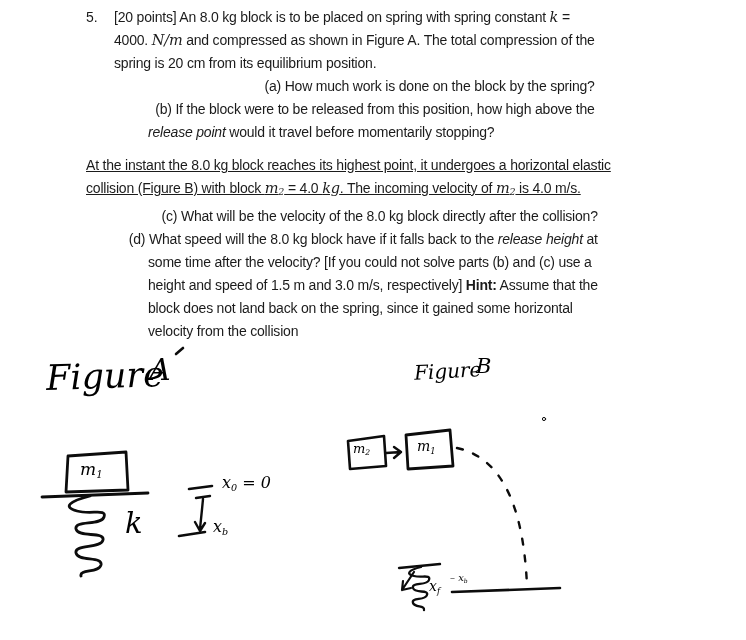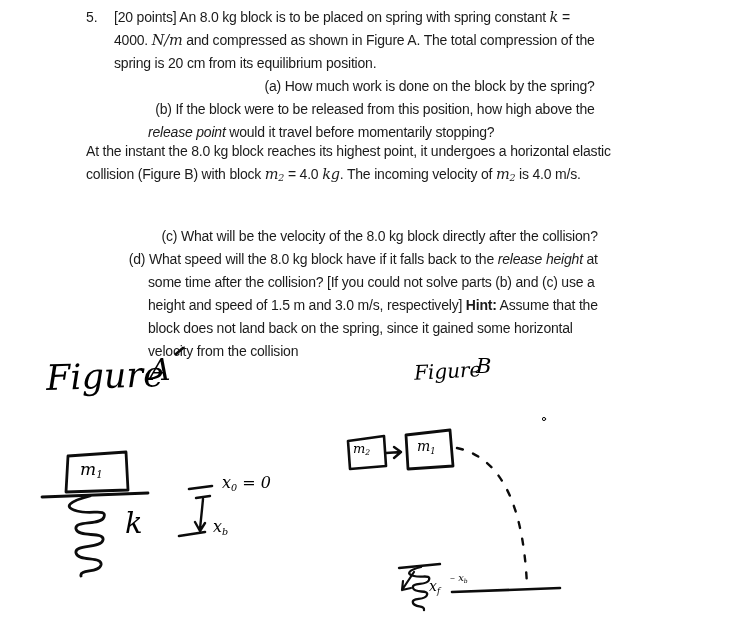--- a/index.html
+++ b/index.html
@@ -3,22 +3,22 @@
 <meta charset="utf-8">
 <style>
   html,body{margin:0;padding:0;}
   body{width:746px;height:640px;background:#ffffff;overflow:hidden;position:relative;
        font-family:"Liberation Sans", sans-serif;color:#1b1b1b;}
   .page{position:absolute;inset:0;background:#ffffff;}
 
   
   .tblock{position:absolute;left:86px;white-space:nowrap;}
   #block-intro{top:6px;}
-  #block-collision{top:140px;}
-  #block-parts{top:205px;margin-top:20px;}
+  #block-collision{top:154px;text-decoration:underline;}
+  #block-parts{top:205px;}
   .line{line-height:23px;font-size:14px;letter-spacing:-0.2px;white-space:nowrap;}
   .ind-0{padding-left:0px;}
   .ind-1{padding-left:28px;}
   .ind-2{padding-left:41px;text-align:right;}
   .ind-3{padding-left:62px;}
   .seg-n{}
   .seg-i{font-style:italic;}
   .seg-b{font-weight:bold;}
   .seg-m{font-family:"DejaVu Serif", serif;font-style:italic;font-size:14.5px;}
   .seg-msub{font-family:"DejaVu Serif", serif;font-style:italic;font-size:9.5px;vertical-align:-0.25em;}
@@ -59,21 +59,21 @@
       <div class="line ind-2"><span class="seg-n">(b) If the block were to be released from this position, how high above the</span></div>
       <div class="line ind-3"><span class="seg-i">release point</span><span class="seg-n"> would it travel before momentarily stopping?</span></div>
     </div>
   <div class="tblock" id="block-collision">
       <div class="line ind-0"><span class="seg-n">At the instant the 8.0 kg block reaches its highest point, it undergoes a horizontal elastic</span></div>
       <div class="line ind-0"><span class="seg-n">collision (Figure B) with block </span><span class="seg-m">m</span><span class="seg-msub">2</span><span class="seg-n"> = 4.0 </span><span class="seg-m">kg</span><span class="seg-n">. The incoming velocity of </span><span class="seg-m">m</span><span class="seg-msub">2</span><span class="seg-n"> is 4.0 m/s.</span></div>
     </div>
   <div class="tblock" id="block-parts">
       <div class="line ind-2"><span class="seg-n">(c) What will be the velocity of the 8.0 kg block directly after the collision?</span></div>
       <div class="line ind-2"><span class="seg-n">(d) What speed will the 8.0 kg block have if it falls back to the </span><span class="seg-i">release height</span><span class="seg-n"> at</span></div>
-      <div class="line ind-3"><span class="seg-n">some time after the collision? [If you could not solve parts (b) and (c) use a</span></div>
+      <div class="line ind-3"><span class="seg-n">some time after the velocity? [If you could not solve parts (b) and (c) use a</span></div>
       <div class="line ind-3"><span class="seg-n">height and speed of 1.5 m and 3.0 m/s, respectively] </span><span class="seg-b">Hint:</span><span class="seg-n"> Assume that the</span></div>
       <div class="line ind-3"><span class="seg-n">block does not land back on the spring, since it gained some horizontal</span></div>
       <div class="line ind-3"><span class="seg-n">velocity from the collision</span></div>
     </div>
 
   <svg class="figures" viewBox="0 0 746 640">
 
     <path d="M176,354 L183,348" stroke-width="2.6"></path>
     <path d="M68,456 L126,452 L128,490 L66,492 Z" stroke-width="2.8"></path>
     <path d="M42,497 L148,493" stroke-width="2.8"></path>

